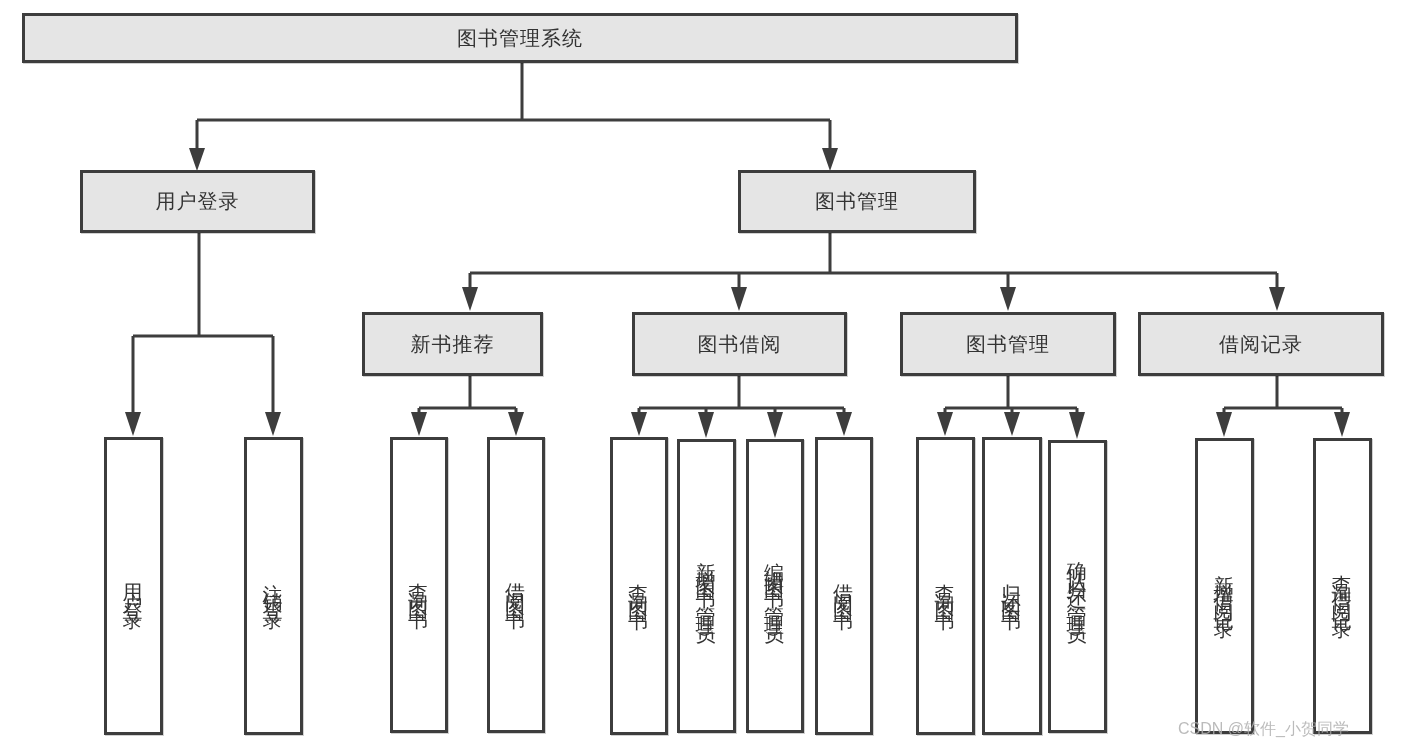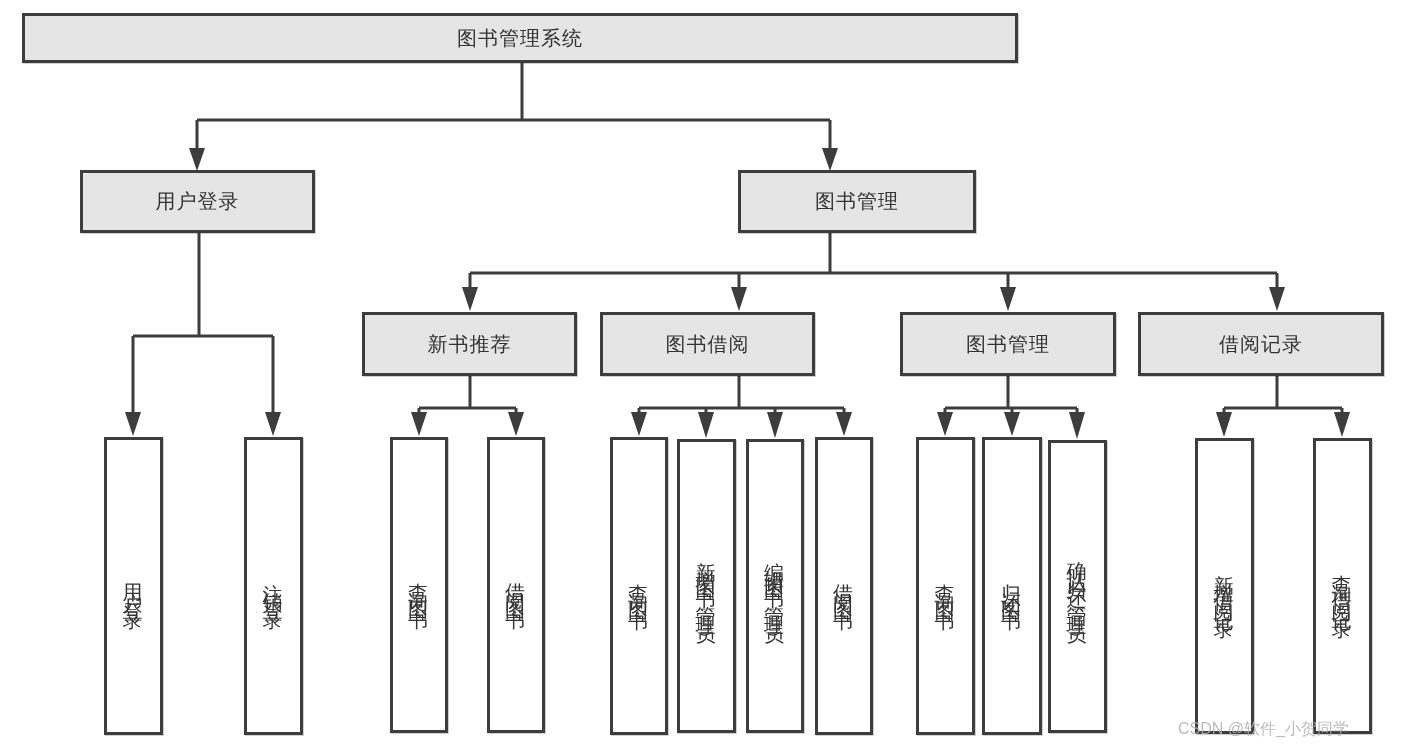--- a/index.html
+++ b/index.html
@@ -89,22 +89,22 @@
     <path d="M1277 376 V408 M1224 408 H1342 M1224 408 V414 M1342 408 V414"></path>
     <polygon points="1216,412 1232,412 1224,437" fill="#3d3d3d" stroke="none"></polygon>
     <polygon points="1334,412 1350,412 1342,437" fill="#3d3d3d" stroke="none"></polygon>
   </svg>
 
   <div class="box" style="left:22px;top:13px;width:996px;height:50px;">图书管理系统</div>
 
   <div class="box" style="left:80px;top:170px;width:235px;height:63px;">用户登录</div>
   <div class="box" style="left:710px;top:170px;width:238px;height:63px;margin-left:28px;">图书管理</div>
 
-  <div class="box" style="left:362px;top:312px;width:215px;height:64px;">新书推荐</div>
-  <div class="box" style="left:600px;top:312px;width:215px;height:64px;">图书借阅</div>
+  <div class="box" style="left:362px;top:312px;width:181px;height:64px;">新书推荐</div>
+  <div class="box" style="left:632px;top:312px;width:215px;height:64px;">图书借阅</div>
   <div class="box" style="left:900px;top:312px;width:216px;height:64px;">图书管理</div>
   <div class="box" style="left:1138px;top:312px;width:246px;height:64px;">借阅记录</div>
 
   <div class="vbox" style="left:104px;top:437px;width:59px;height:298px;">用户登录</div>
   <div class="vbox" style="left:244px;top:437px;width:59px;height:298px;">注销登录</div>
 
   <div class="vbox" style="left:390px;top:437px;width:58px;height:296px;">查询图书</div>
   <div class="vbox" style="left:487px;top:437px;width:58px;height:296px;">借阅图书</div>
 
   <div class="vbox" style="left:610px;top:437px;width:58px;height:298px;">查询图书</div>

